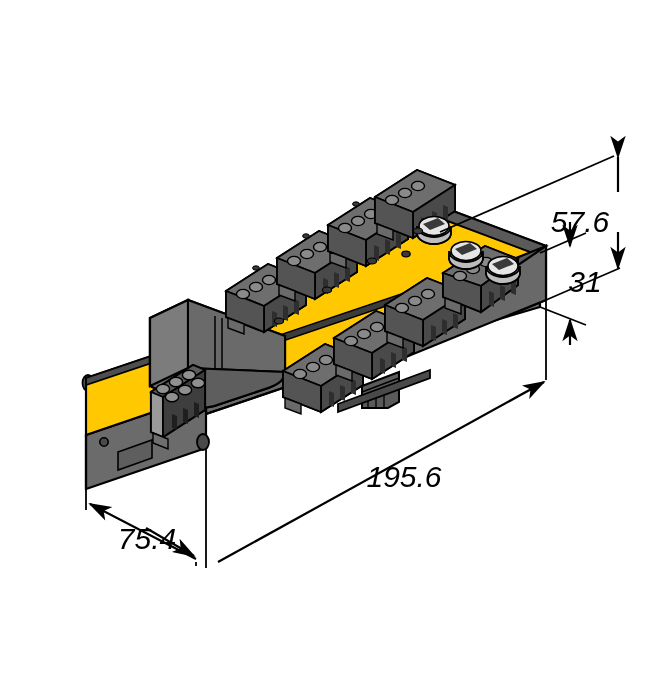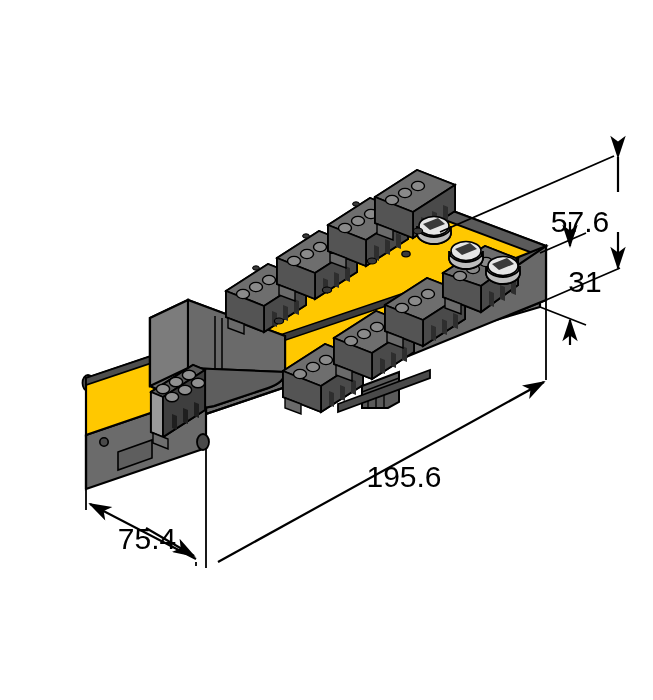--- a/index.html
+++ b/index.html
@@ -2,21 +2,21 @@
 <html><head>
 <meta charset="utf-8">
 <title>Industrial I/O Module Dimensional Drawing</title>
 <style>
   html,body{margin:0;padding:0;background:#ffffff;}
   body{
     width:653px;height:700px;overflow:hidden;
     font-family:"Liberation Sans", sans-serif;
     position:relative;
   }
-  #drawing-root{position:absolute;inset:0;width:653px;height:700px;}
+  #drawing-root{position:absolute;inset:0;width:653px;height:700px;font-style:italic;}
   svg#technical-drawing{display:block;width:653px;height:700px;}
   .dim-text{
     font-family:"Liberation Sans", sans-serif;
     font-size:30px;
     fill:#000000;
     font-weight:400;
   }
 </style>
 </head>
 <body>

